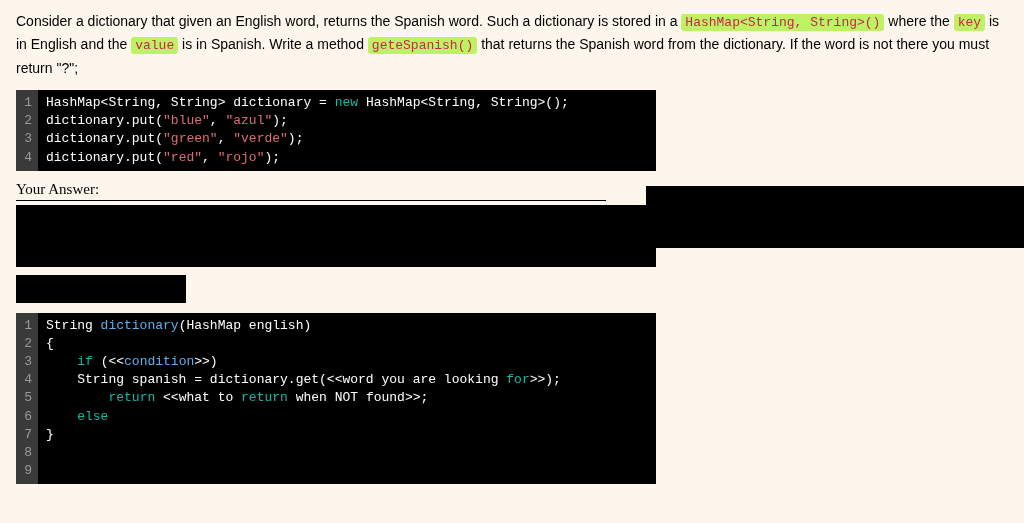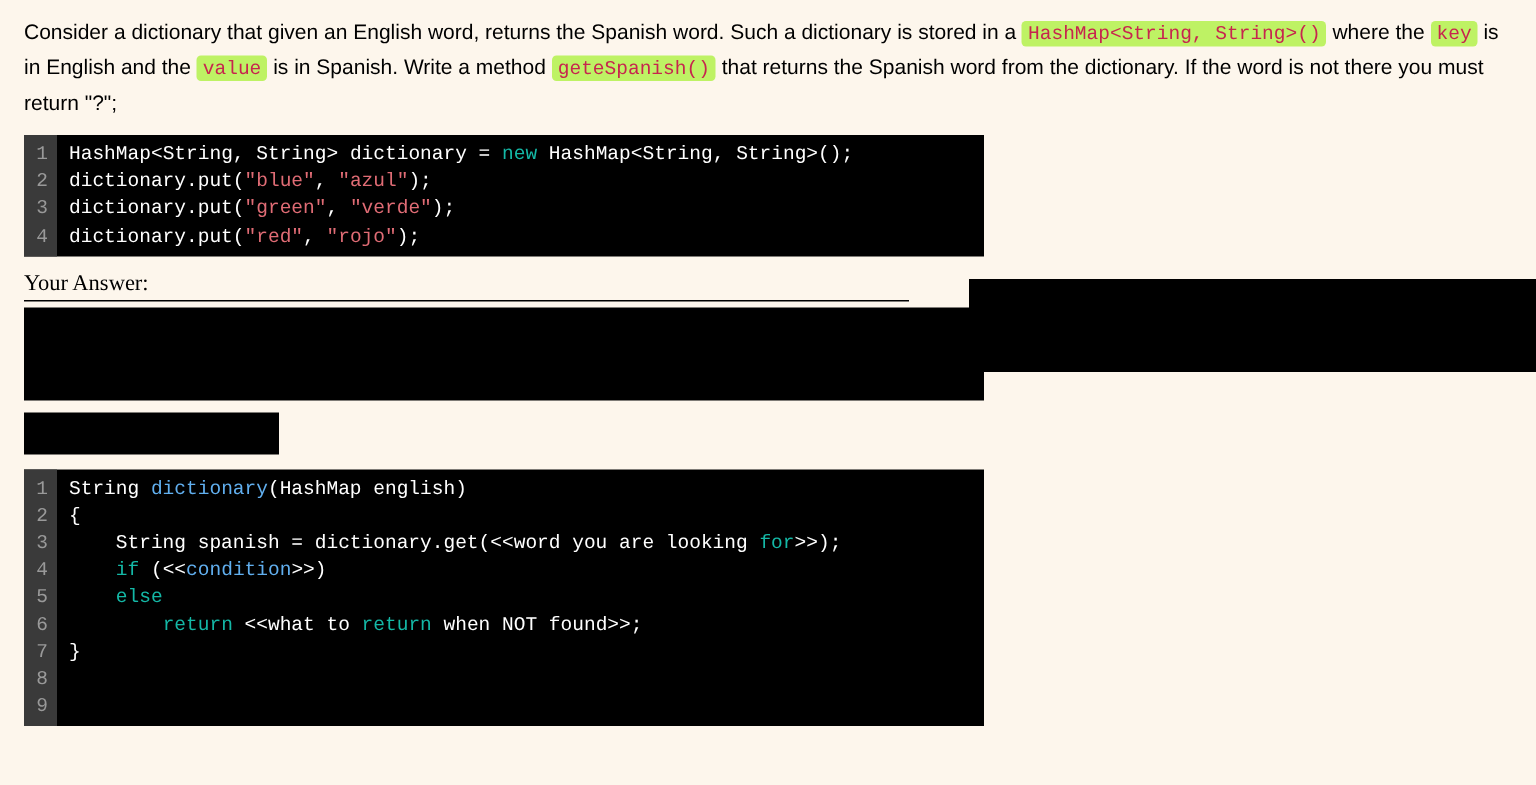--- a/index.html
+++ b/index.html
@@ -132,22 +132,22 @@
         <div>4</div>
         <div>5</div>
         <div>6</div>
         <div>7</div>
         <div>8</div>
         <div>9</div>
       </div>
   <div class="code-content" id="cb2-code">
         <div class="code-line"><span>String </span><span class="k-method">dictionary</span><span>(HashMap english)</span></div>
         <div class="code-line"><span>{</span></div>
+        <div class="code-line"><span>    </span><span class="k-new">if</span><span> (&lt;&lt;</span><span class="k-method">condition</span><span>&gt;&gt;)</span></div>
         <div class="code-line"><span>    String spanish = dictionary.get(&lt;&lt;</span><span>word you are looking </span><span class="k-new">for</span><span>&gt;&gt;);</span></div>
-        <div class="code-line"><span>    </span><span class="k-new">if</span><span> (&lt;&lt;</span><span class="k-method">condition</span><span>&gt;&gt;)</span></div>
+        <div class="code-line"><span>        </span><span class="k-new">return</span><span> &lt;&lt;what to </span><span class="k-new">return</span><span> when NOT found&gt;&gt;;</span></div>
         <div class="code-line"><span>    </span><span class="k-new">else</span></div>
-        <div class="code-line"><span>        </span><span class="k-new">return</span><span> &lt;&lt;what to </span><span class="k-new">return</span><span> when NOT found&gt;&gt;;</span></div>
         <div class="code-line"><span>}</span></div>
         <div class="code-line">&nbsp;</div>
       </div>
 </div>
 
 </div>
 
 </body></html>

